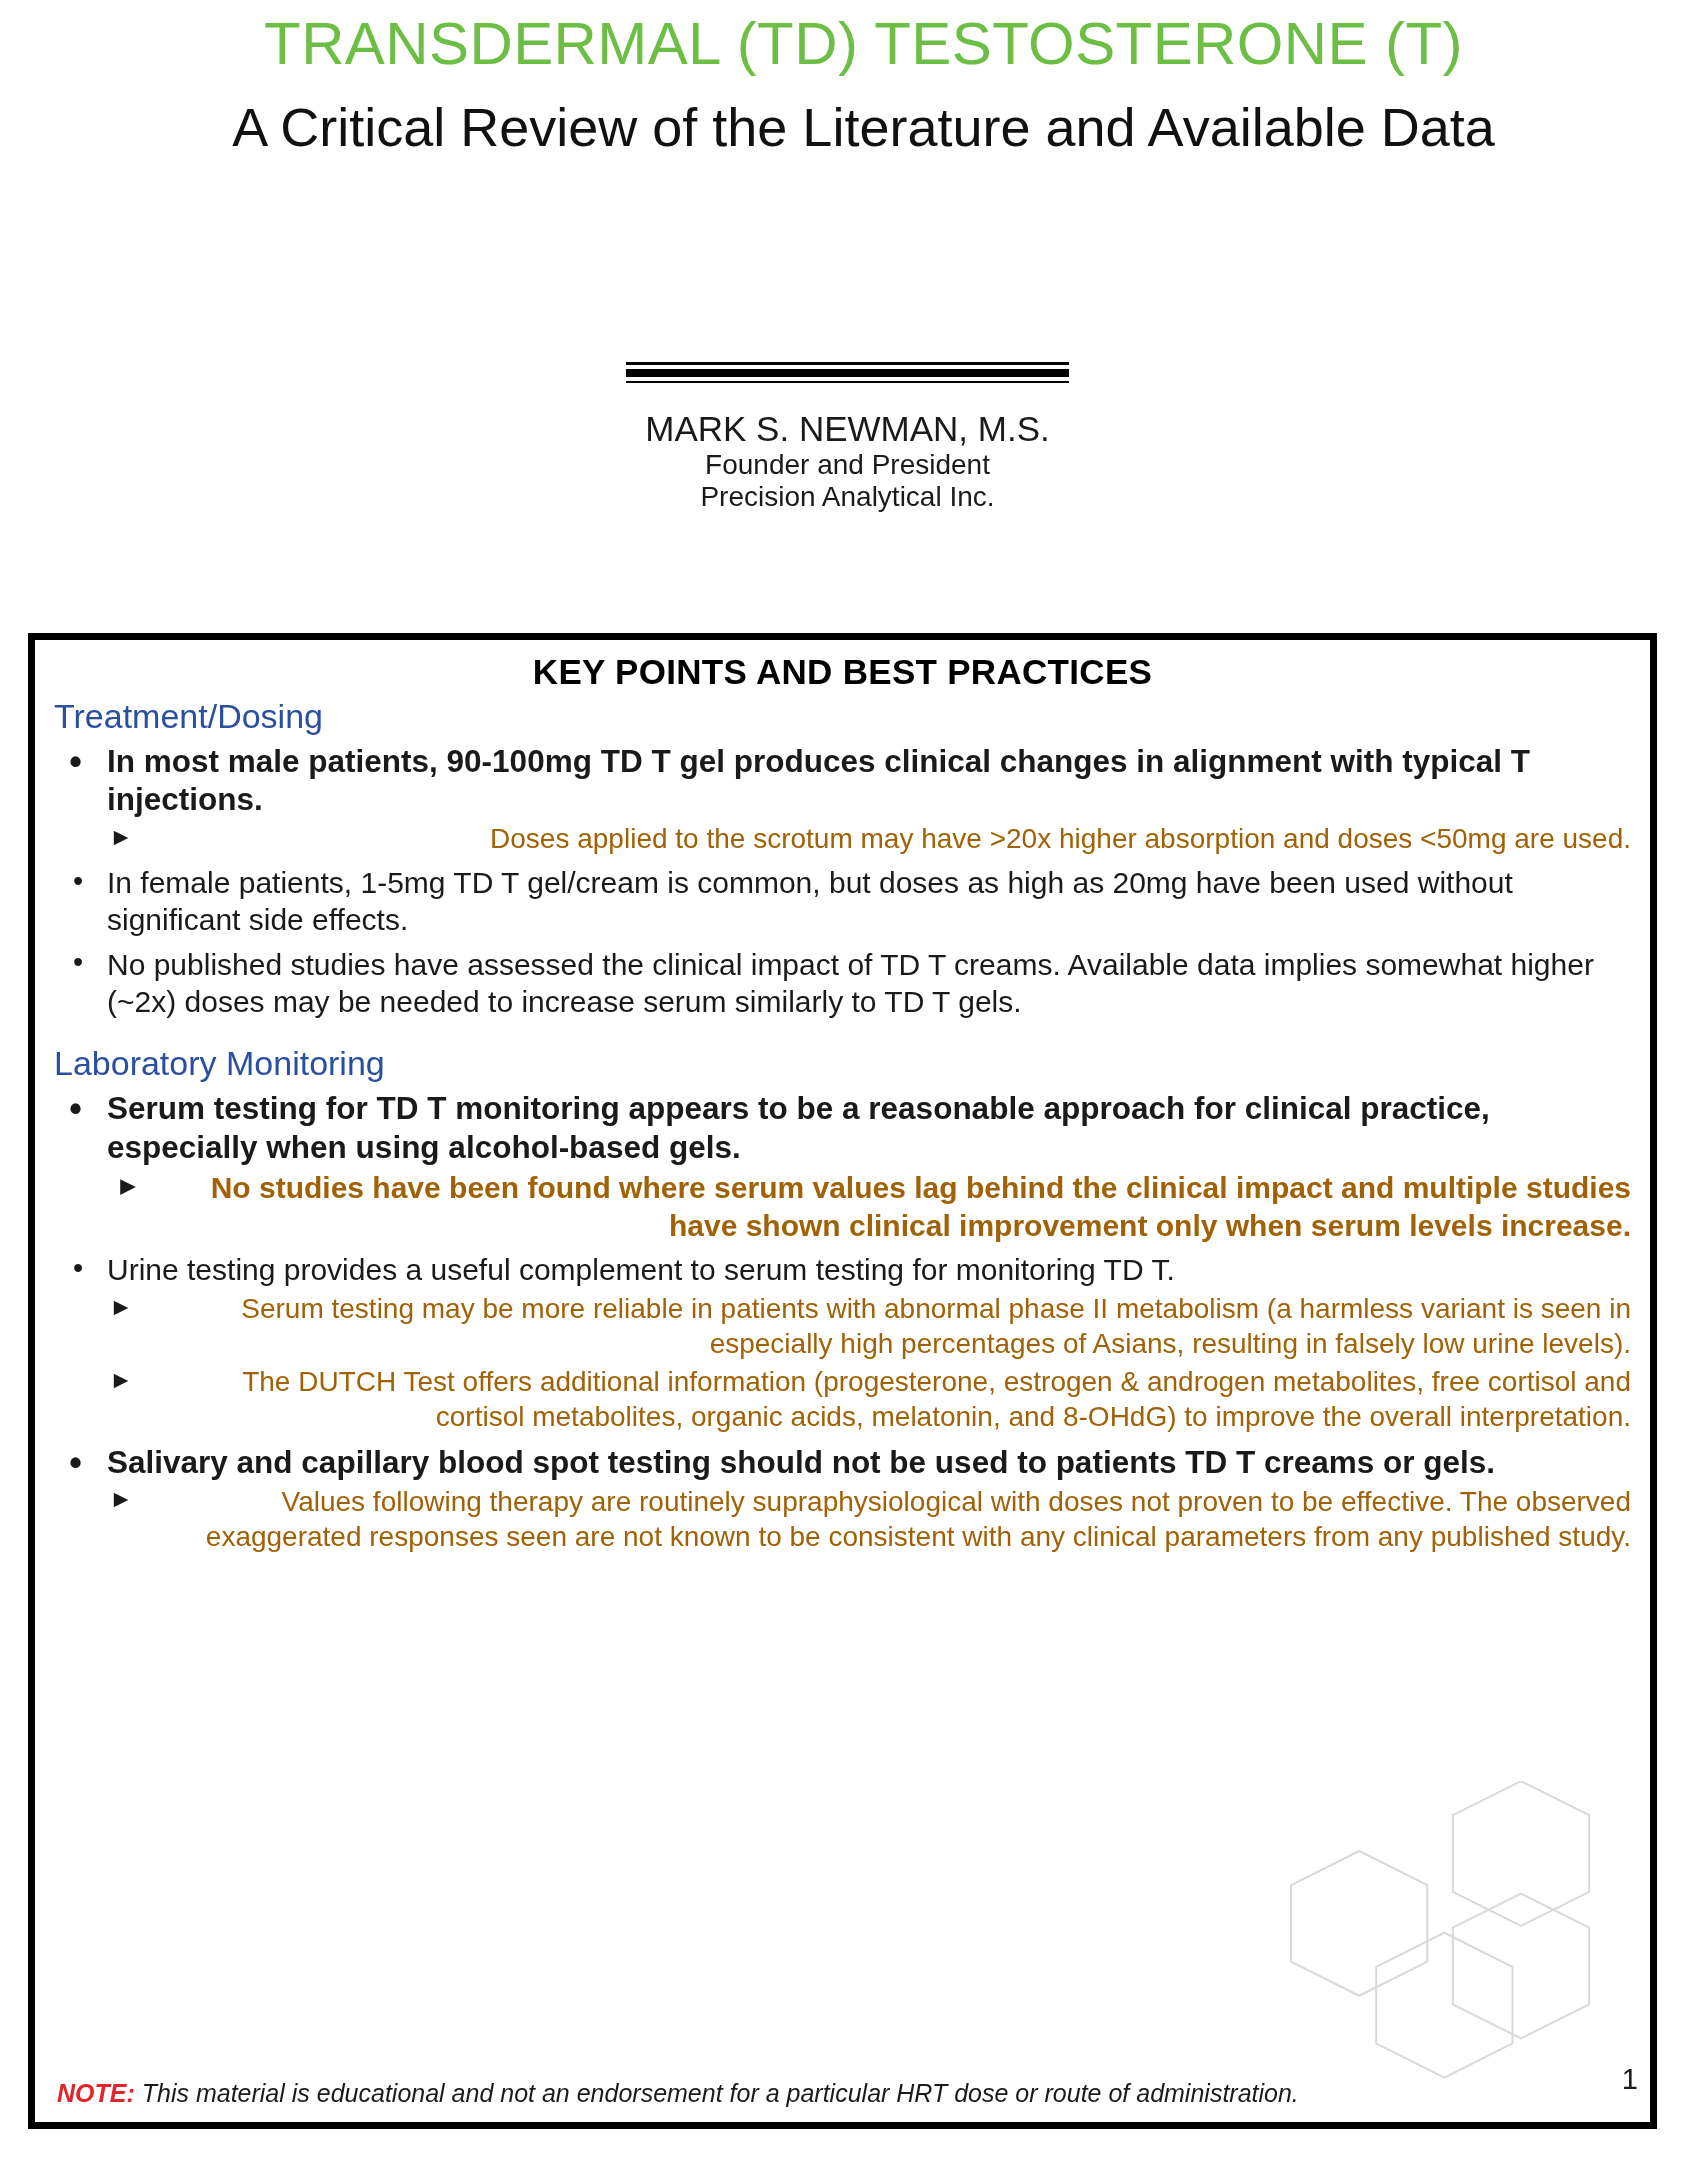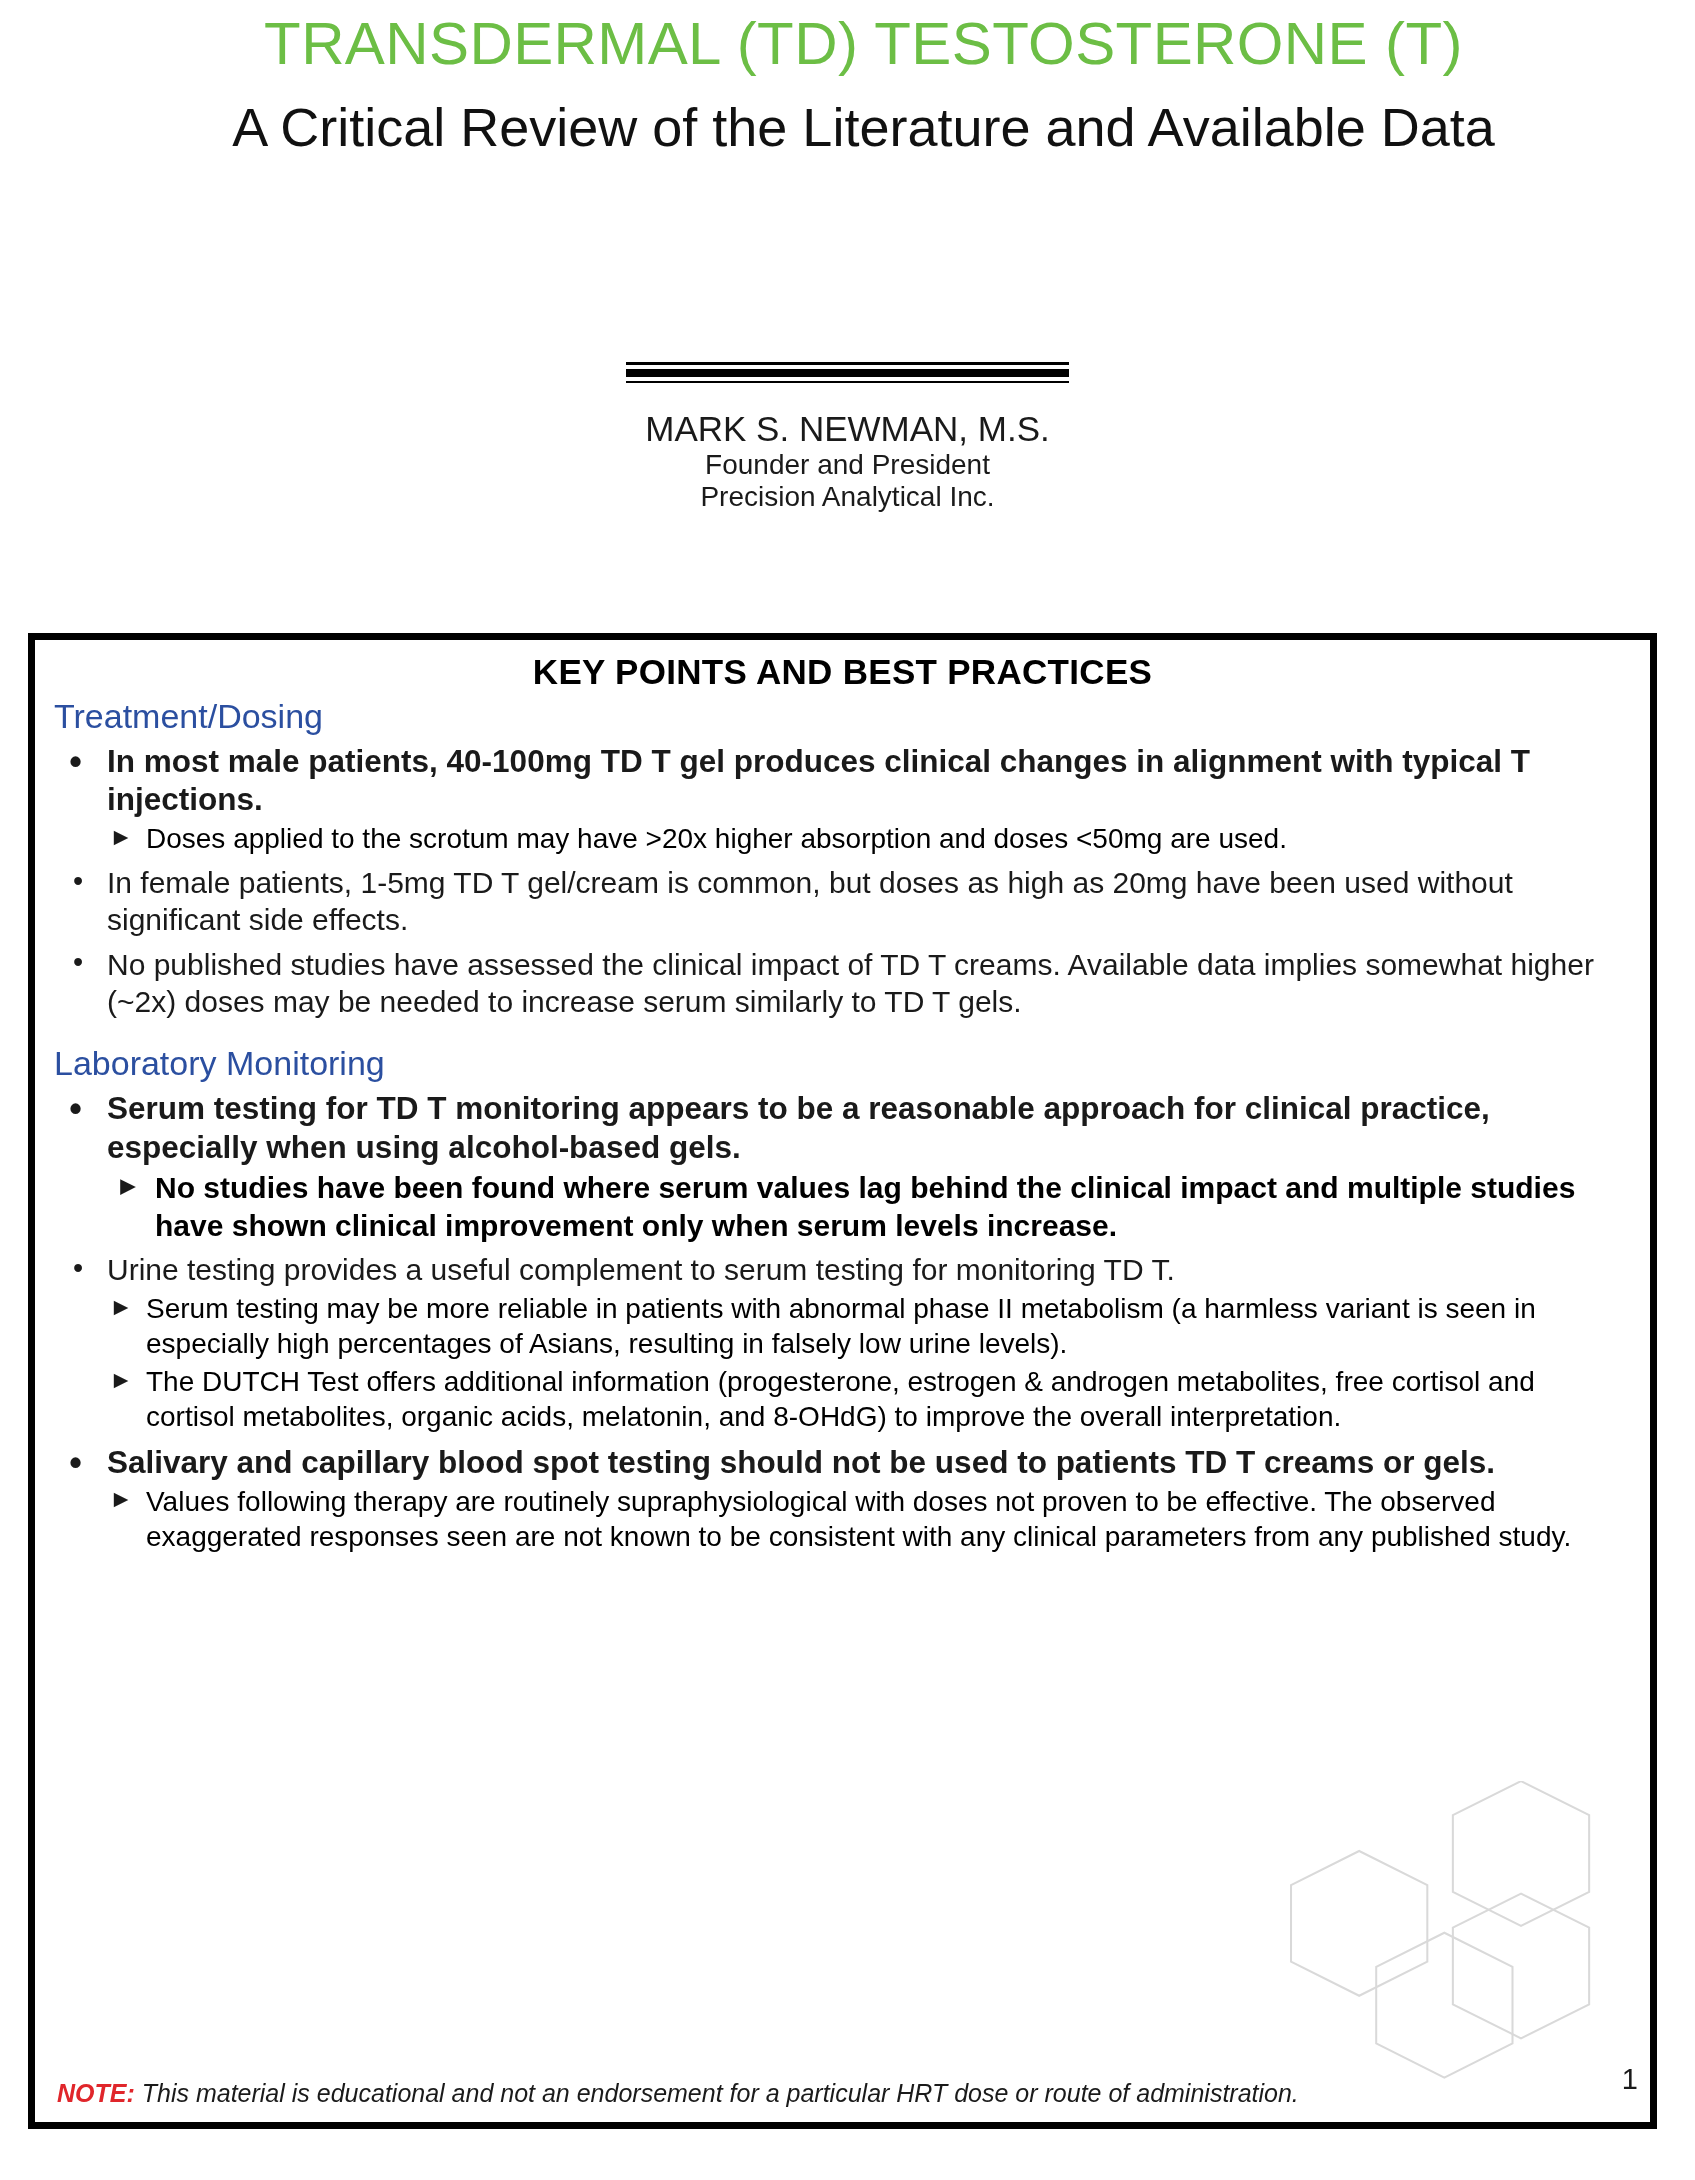--- a/index.html
+++ b/index.html
@@ -158,21 +158,22 @@
     margin: 3.4px 0 1.7px 0;
     padding: 0;
   }
   ul.lvl2 > li {
     position: relative;
     padding-left: 39px;
     margin: 0 0 3.4px 0;
     font-size: 28px;
     font-weight: normal;
     line-height: 1.24;
-    color: #000000;
+    color: #a16207;
+    text-align: right;
   }
   ul.lvl2 > li::before {
     content: "\25B6";
     position: absolute;
     left: 6.8px;
     top: 2.6px;
     font-size: 19px;
     color: #1a1a1a;
   }
   ul.lvl2 > li.bold {
@@ -239,21 +240,21 @@
     </g>
   </svg>
 
   <div id="box-inner">
     <div id="box-heading">KEY POINTS AND BEST PRACTICES</div>
 
     <div class="section-heading">Treatment/Dosing</div>
 
     <ul class="lvl1">
       <li class="bold">
-        <span class="btxt">In most male patients, 40-100mg TD T gel produces clinical changes in alignment with typical T injections.</span>
+        <span class="btxt">In most male patients, 90-100mg TD T gel produces clinical changes in alignment with typical T injections.</span>
         <ul class="lvl2">
           <li>
             <span>Doses applied to the scrotum may have &gt;20x higher absorption and doses &lt;50mg are used.</span>
           </li>
         </ul>
       </li>
       <li>
         <span class="btxt">In female patients, 1-5mg TD T gel/cream is common, but doses as high as 20mg have been used without significant side effects.</span>
       </li>
       <li>

